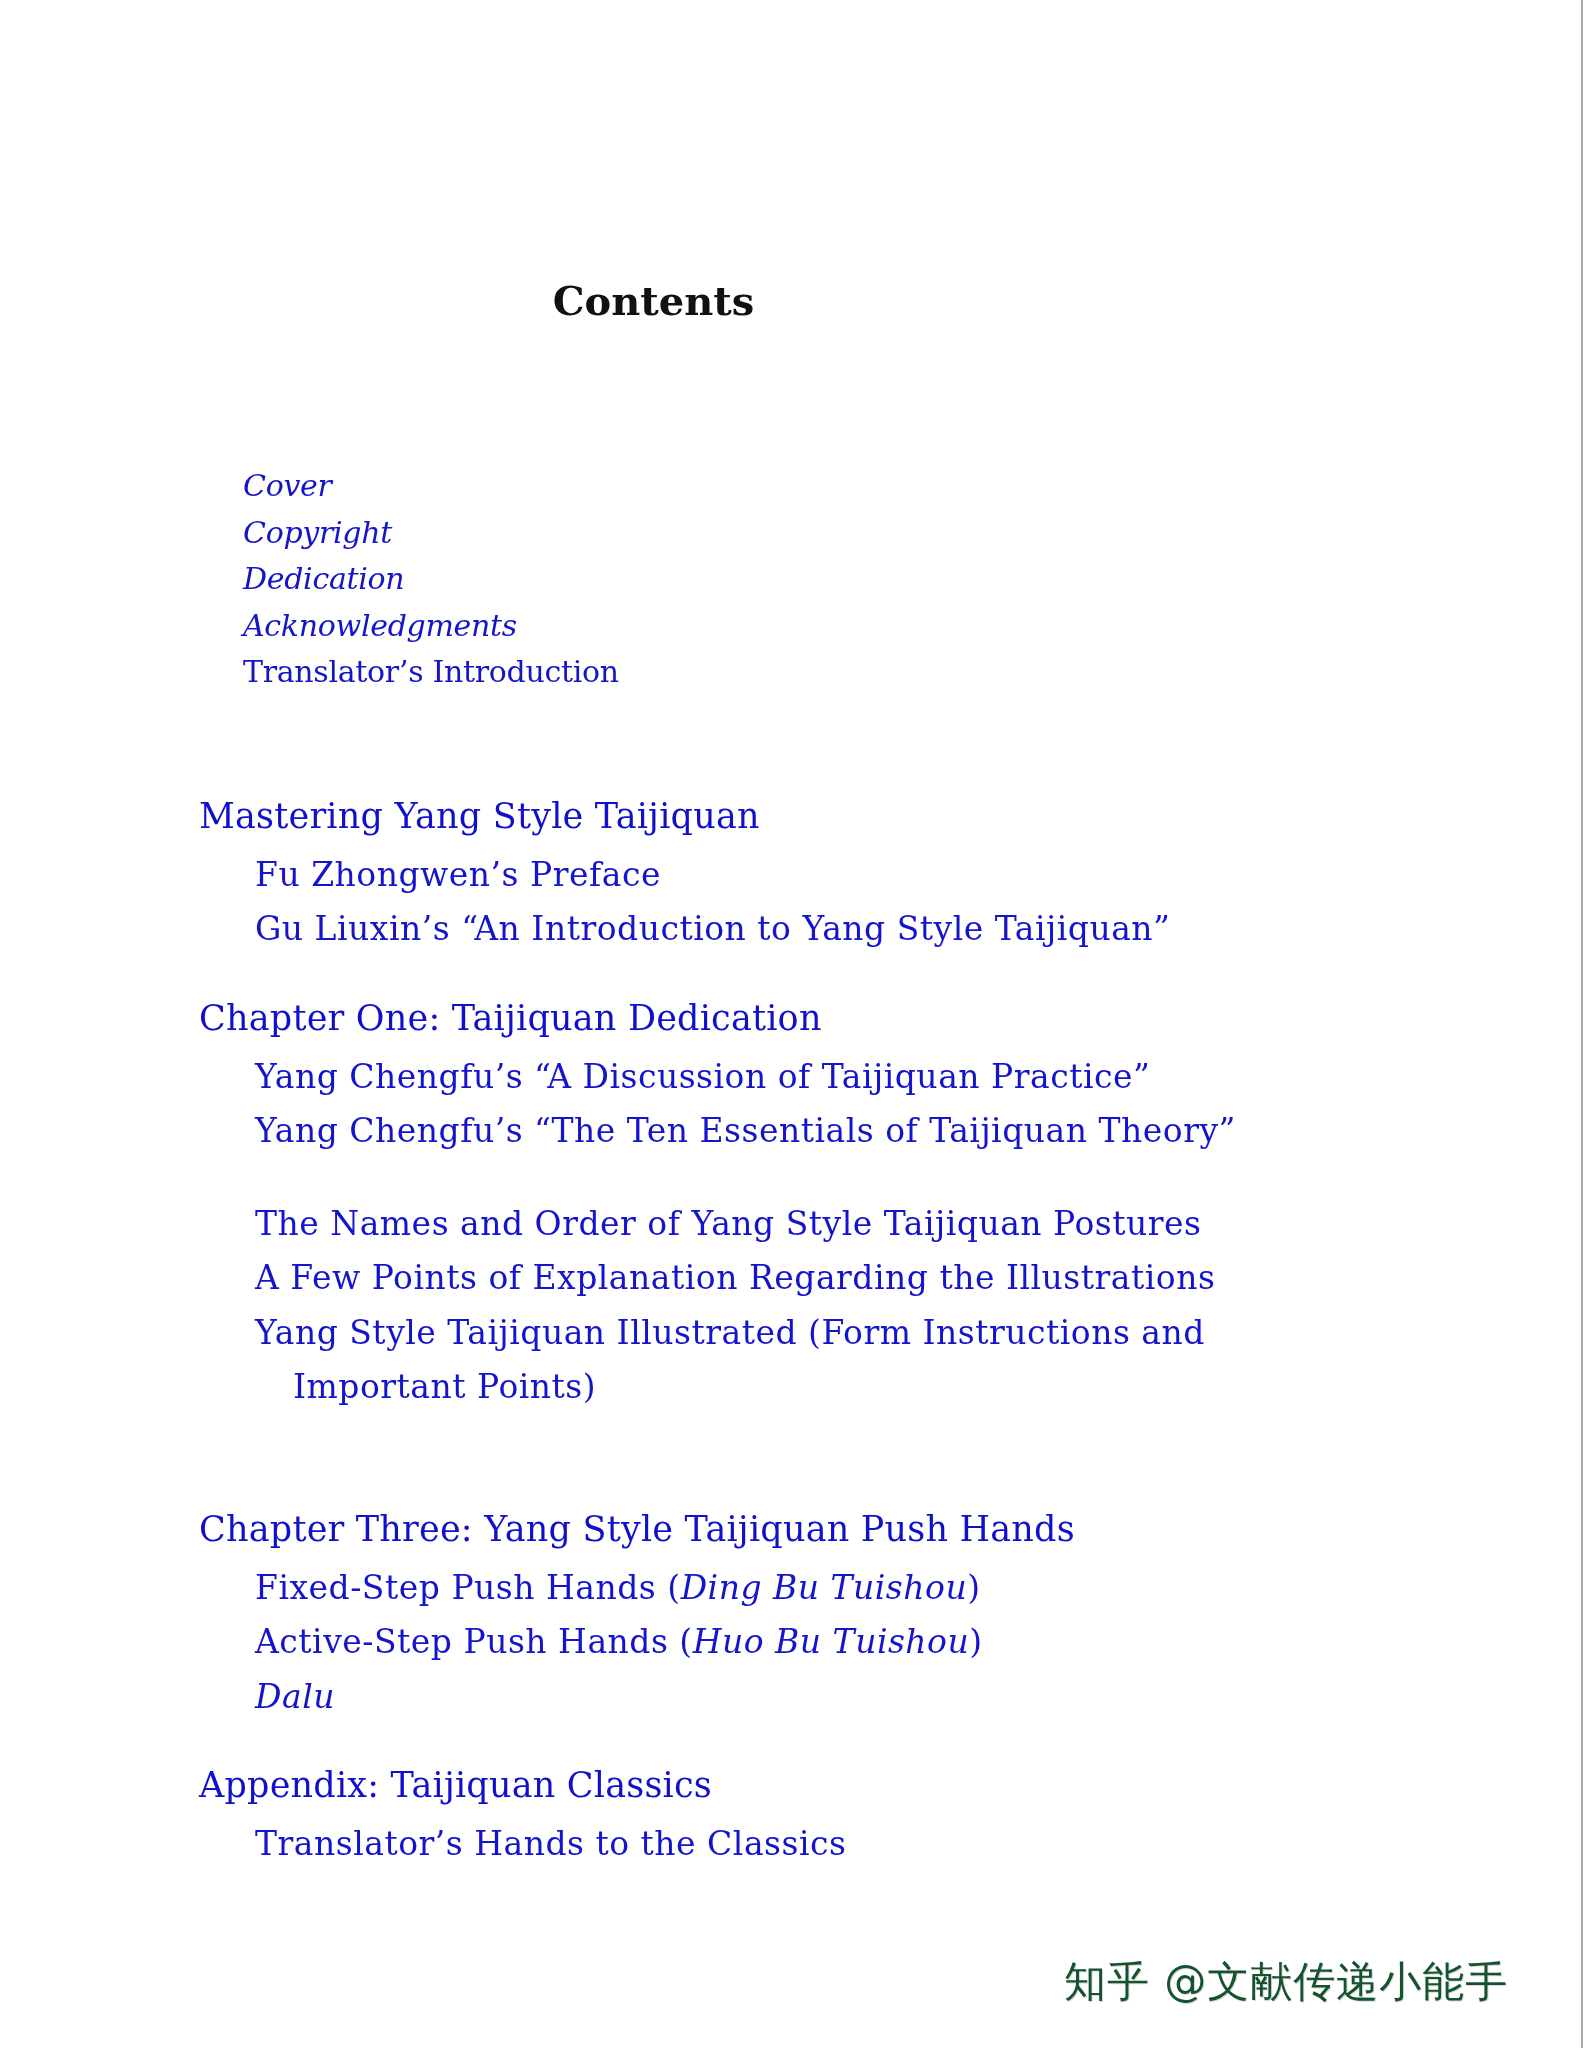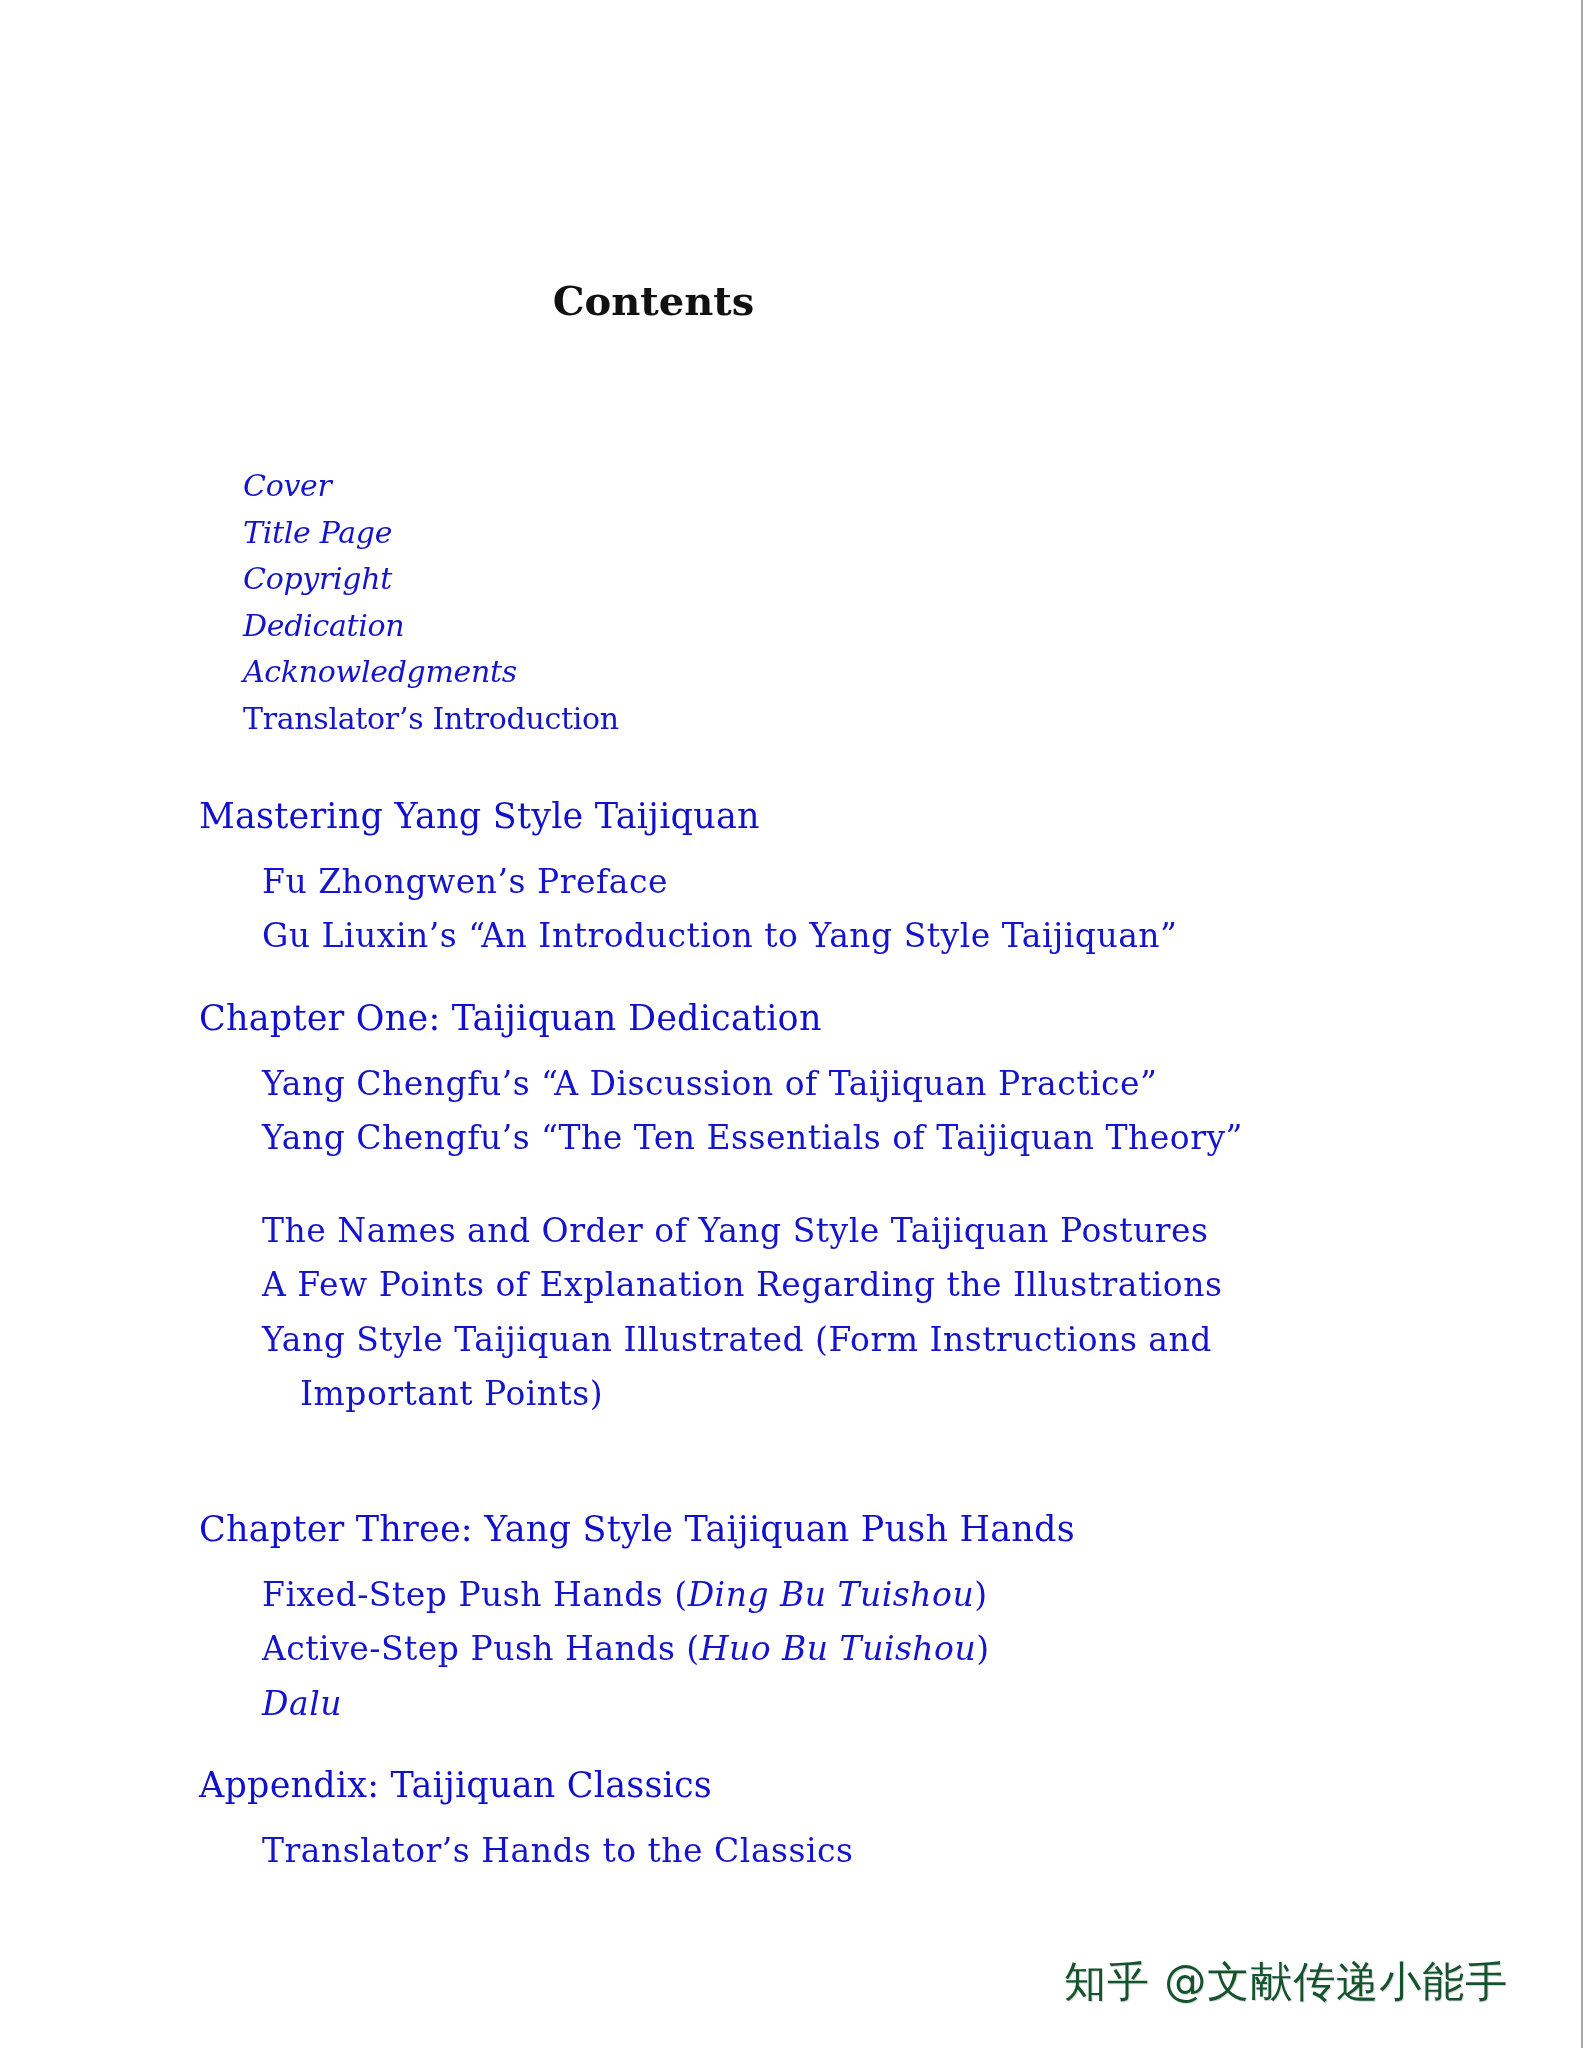--- a/index.html
+++ b/index.html
@@ -71,21 +71,21 @@
       font-size: 35px;
       line-height: 54px;
       height: 54px;
       color: #1010cc;
       white-space: nowrap;
       letter-spacing: 0.2px;
     }
     .section-heading a { color: inherit; text-decoration: none; }
     .sub-list {
       list-style: none;
-      margin: 12px; padding: 0;
+      margin: 5px; padding: 0;
     }
     .sub-list li {
       padding-left: 51px;
       font-family: "DejaVu Serif", serif;
       font-size: 33px;
       line-height: 54.3px;
       color: #1414cc;
       white-space: nowrap;
       letter-spacing: 0.5px;
     }
@@ -113,21 +113,20 @@
   </style>
 </head>
 <body>
 
 <div class="page">
 
   <h1 class="title">Contents</h1>
 
   <ul class="front-list">
     <li class="italic"><a>Cover</a></li>
-    <li class="italic"><a>Title Page</a></li>
     <li class="italic"><a>Copyright</a></li>
     <li class="italic"><a>Dedication</a></li>
     <li class="italic"><a>Acknowledgments</a></li>
     <li><a>Translator’s Introduction</a></li>
   </ul>
 
   <div class="section" style="top:789px;">
     <div class="section-heading"><a>Mastering Yang Style Taijiquan</a></div>
     <ul class="sub-list">
       <li><a>Fu Zhongwen’s Preface</a></li>

